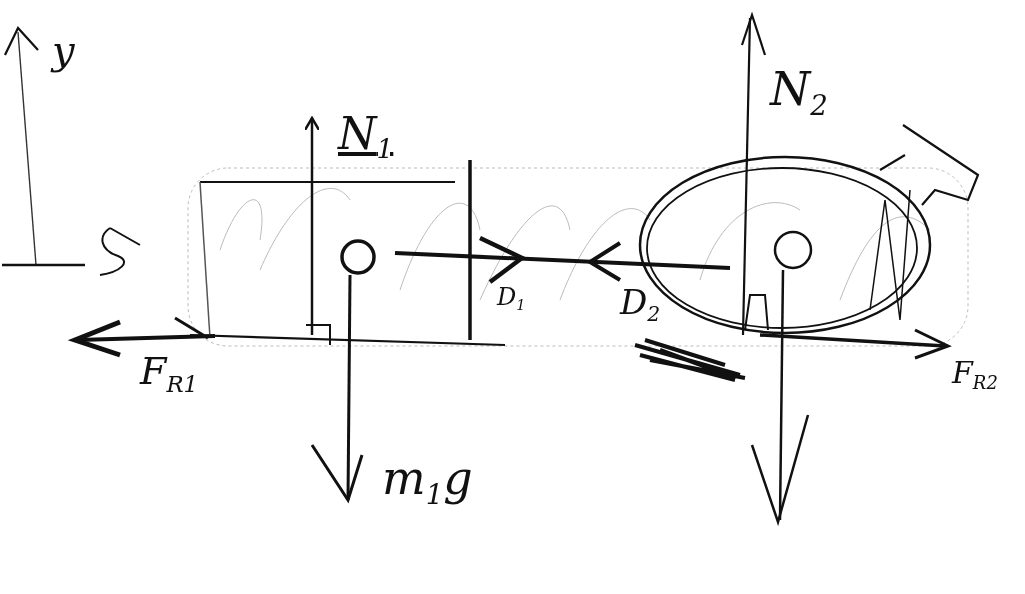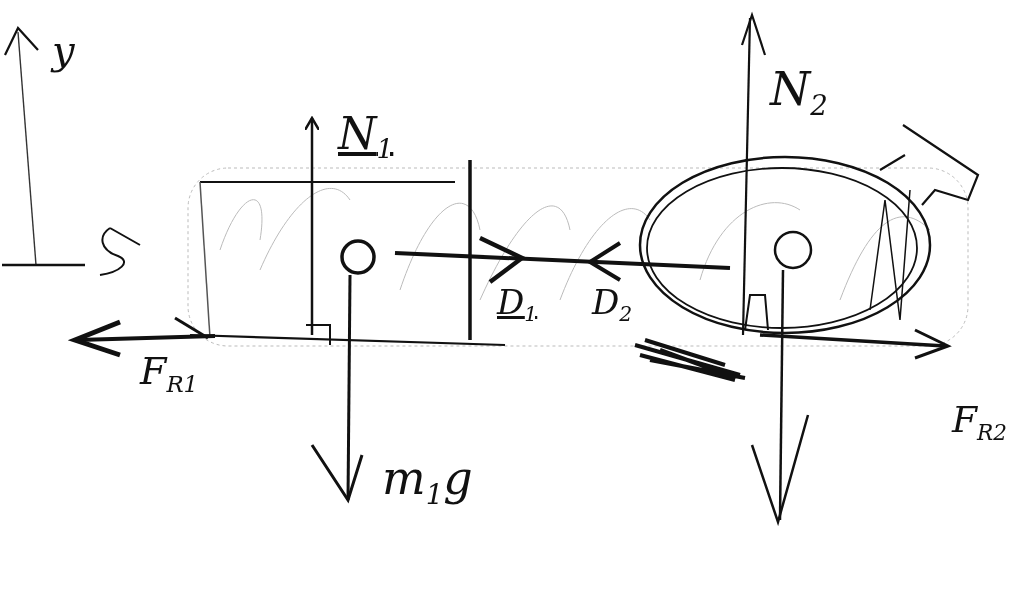--- a/index.html
+++ b/index.html
@@ -99,33 +99,33 @@
   <div class="label" style="left:52px;top:30px;font-size:40px;">y</div>
 
   <div class="label" style="left:338px;top:112px;font-size:44px;text-decoration:underline;">
     <span>N</span><span class="sub">1</span>
   </div>
 
   <div class="label" style="left:770px;top:42px;font-size:46px;margin-top:24px;">
     <span>N</span><span class="sub">2</span>
   </div>
 
-  <div class="label" style="left:497px;top:285px;font-size:34px;text-decoration:underline;">
+  <div class="label" style="left:497px;top:285px;font-size:24px;">
     <span>D</span><span class="sub">1</span>
   </div>
 
-  <div class="label" style="left:592px;top:285px;font-size:34px;">
+  <div class="label" style="left:620px;top:285px;font-size:34px;">
     <span>D</span><span class="sub">2</span>
   </div>
 
   <div class="label" style="left:140px;top:352px;font-size:38px;">
     <span>F</span><span class="sub">R1</span>
   </div>
 
-  <div class="label" style="left:952px;top:358px;font-size:36px;margin-top:44px;">
+  <div class="label" style="left:952px;top:358px;font-size:30px;">
     <span>F</span><span class="sub">R2</span>
   </div>
 
   <div class="label" style="left:382px;top:455px;font-size:46px;font-style:italic;">
     <span>m</span><span class="sub">1</span><span>g</span>
   </div>
 
 </div>
 
 </body></html>

